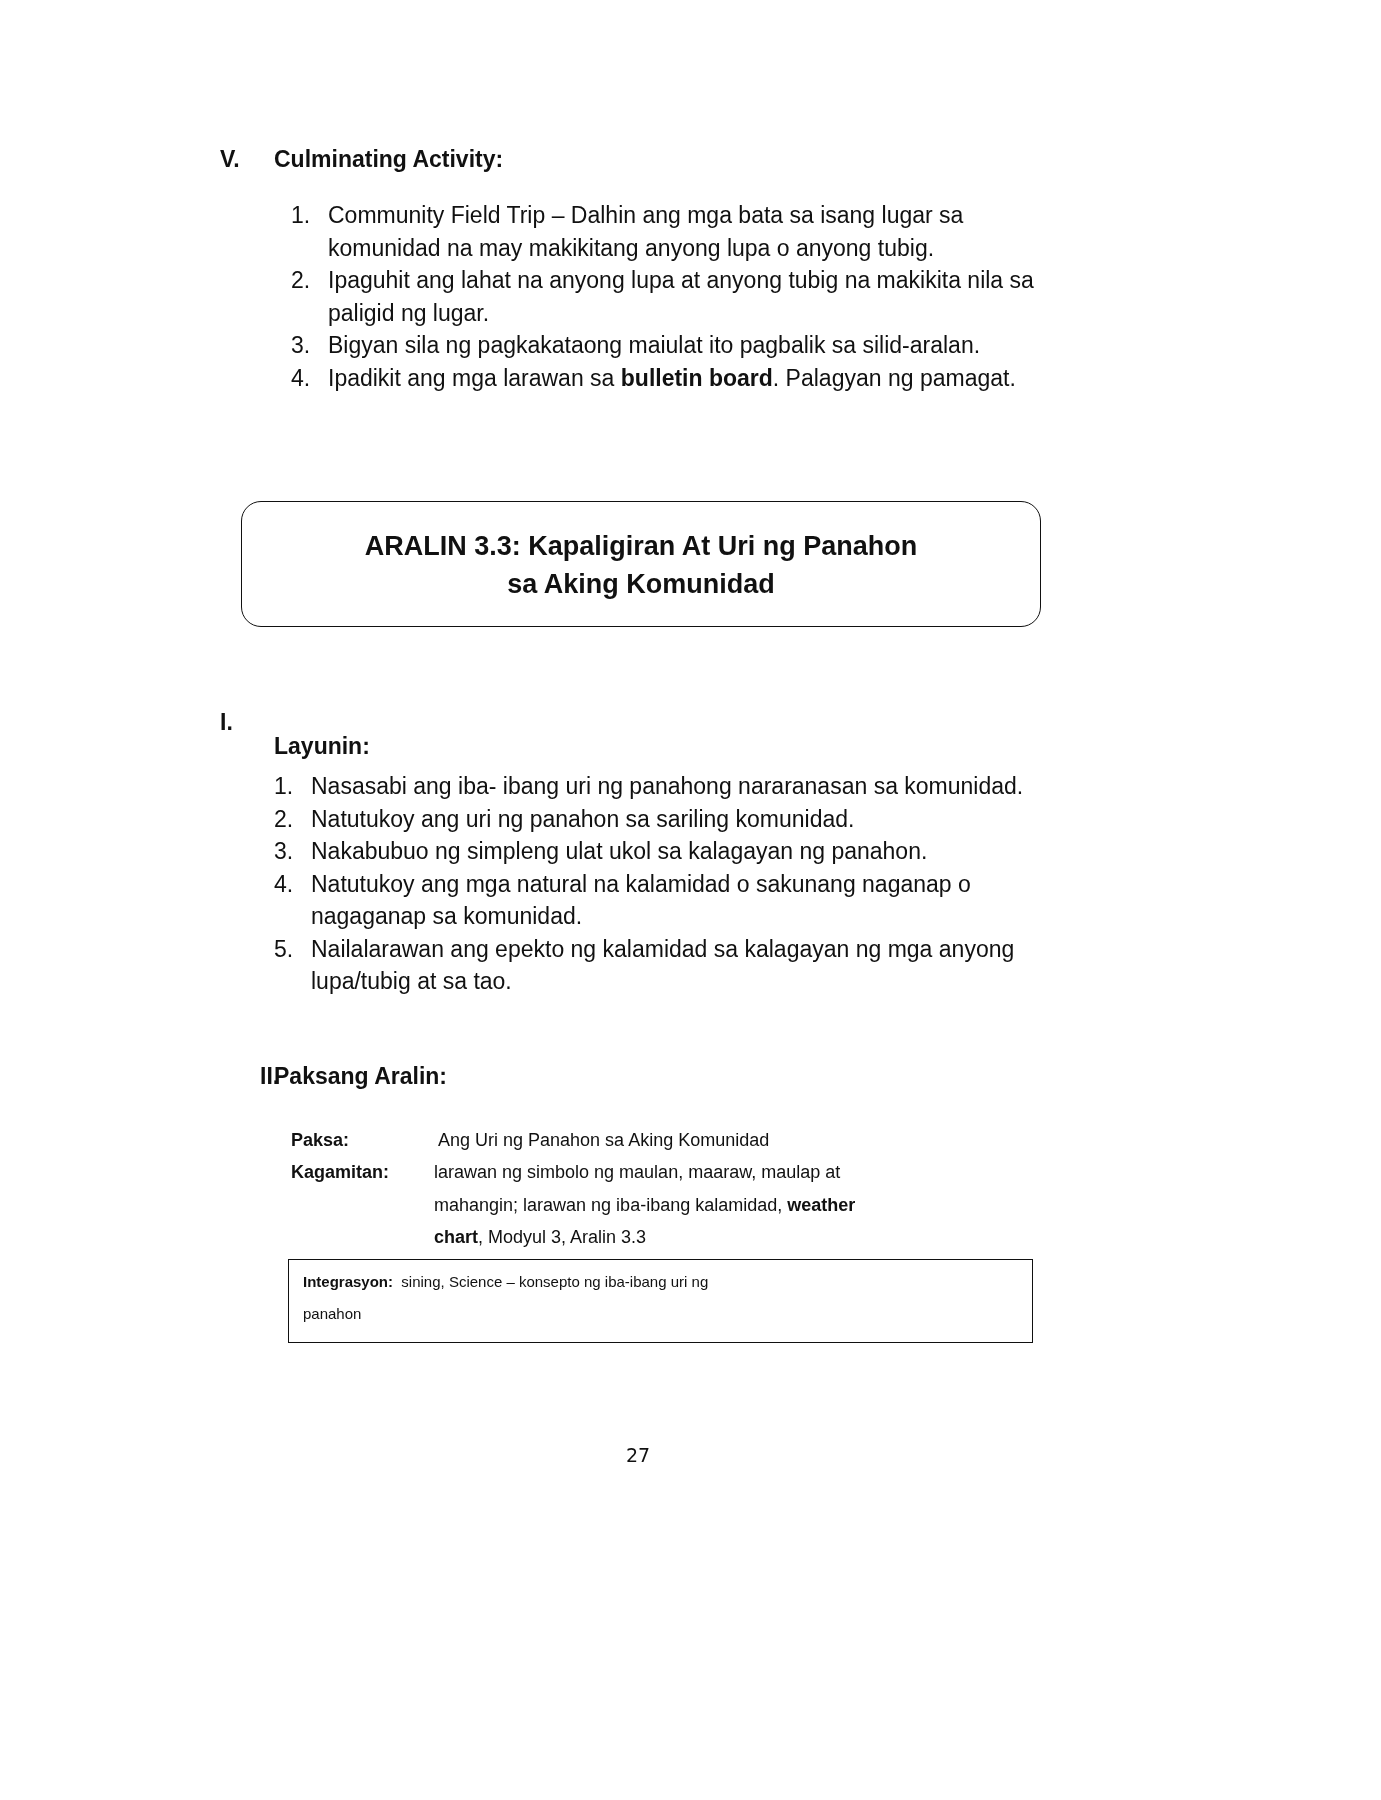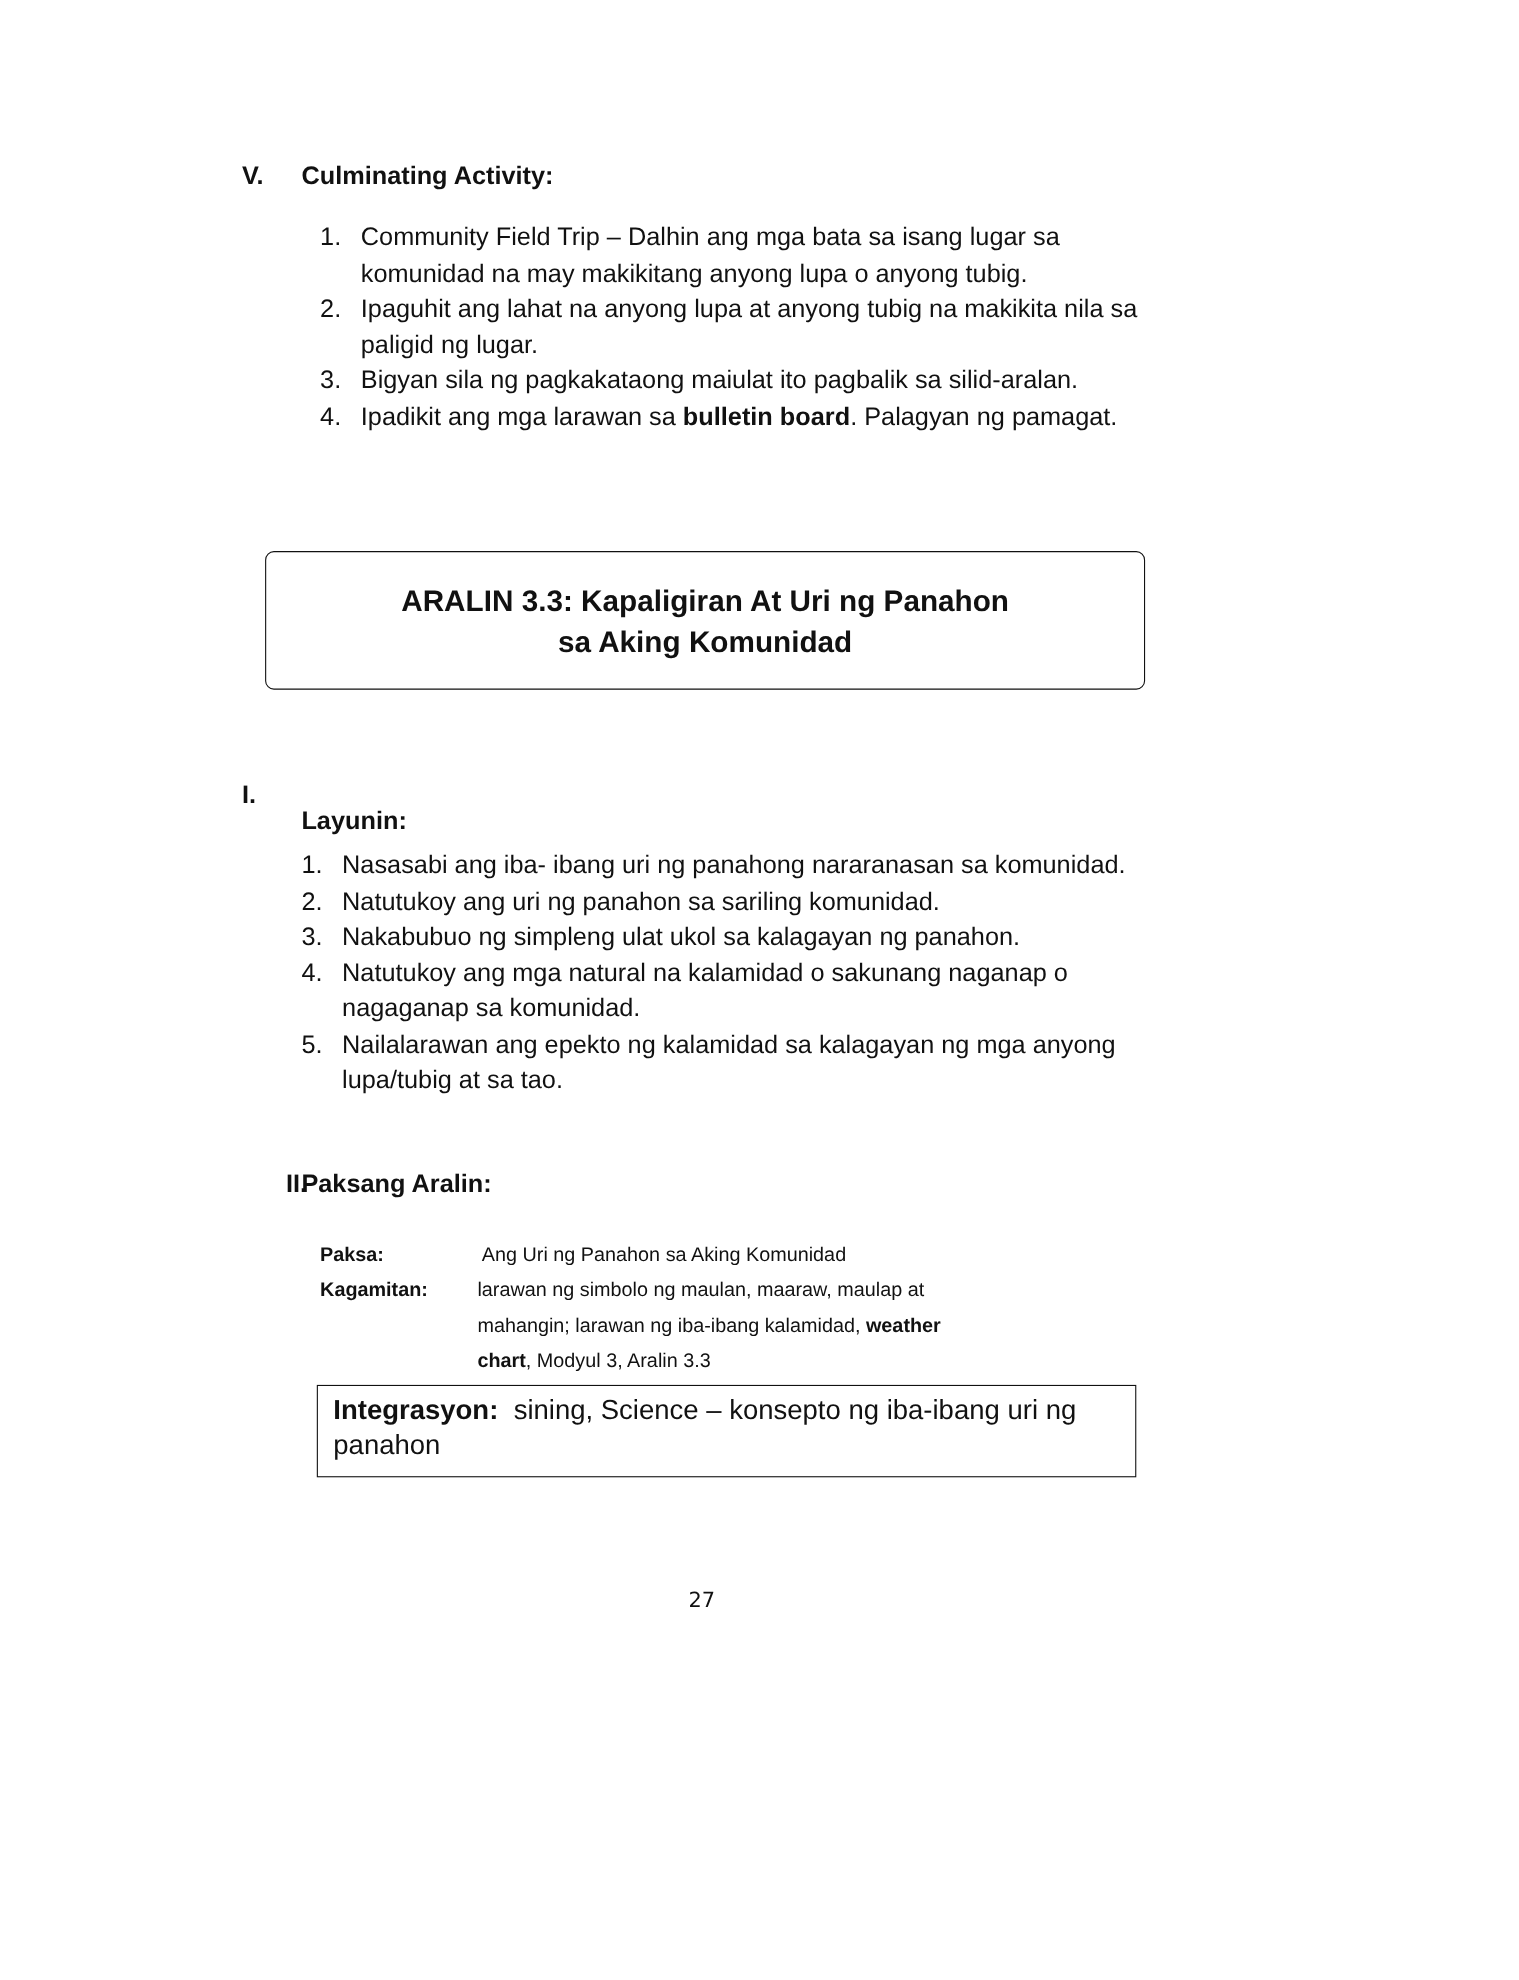--- a/index.html
+++ b/index.html
@@ -6,30 +6,30 @@
   body { width: 1381px; height: 1800px; position: relative; overflow: hidden;
          font-family: "Liberation Sans", sans-serif; color: #111; }
   .page { position: absolute; left: 0; top: 0; width: 1381px; height: 1800px; }
   .abs { position: absolute; white-space: nowrap; }
   .h-sec { font-weight: bold; font-size: 23px; }
   .roman { position: absolute; font-weight: bold; font-size: 23px; }
   ol.list { list-style: none; margin: 0; padding: 0; position: absolute; }
   ol.list li { position: relative; font-size: 23px; line-height: 32.5px; white-space: normal; }
   ol.list li .num { position: absolute; left: -37px; top: 0; }
   .title-box { position: absolute; left: 241px; top: 501px; width: 800px; height: 126px;
-               border: 1.6px solid #111; border-radius: 8px; box-sizing: border-box; }
+               border: 1.6px solid #111; border-radius: 20px; box-sizing: border-box; }
   .title-box .line { position: absolute; left: 0; width: 100%; text-align: center;
                      font-weight: bold; font-size: 27px; }
   .takdang { position: absolute; left: 0; width: 1280px; text-align: center; top: 643px;
              font-weight: bold; font-size: 23px; }
   .meta-row { position: absolute; font-size: 18px; line-height: 32.5px; }
   .meta-label { font-weight: bold; }
   .integ-box { position: absolute; left: 288px; top: 1259px; width: 745px; height: 84px;
                border: 1.6px solid #111; box-sizing: border-box; padding: 6px 14px;
-               font-size: 25px; line-height: 32px; }
+               font-size: 15px; line-height: 32px; }
   .page-num { position: absolute; left: 0; width: 1276px; text-align: center; top: 1444px;
               font-family: "DejaVu Sans", sans-serif; font-size: 19px; }
   b { font-weight: bold; }
 </style>
 </head>
 <body>
 
 <div class="page">
 
   <div class="roman" style="left:220px; top:146px;">V.</div>

